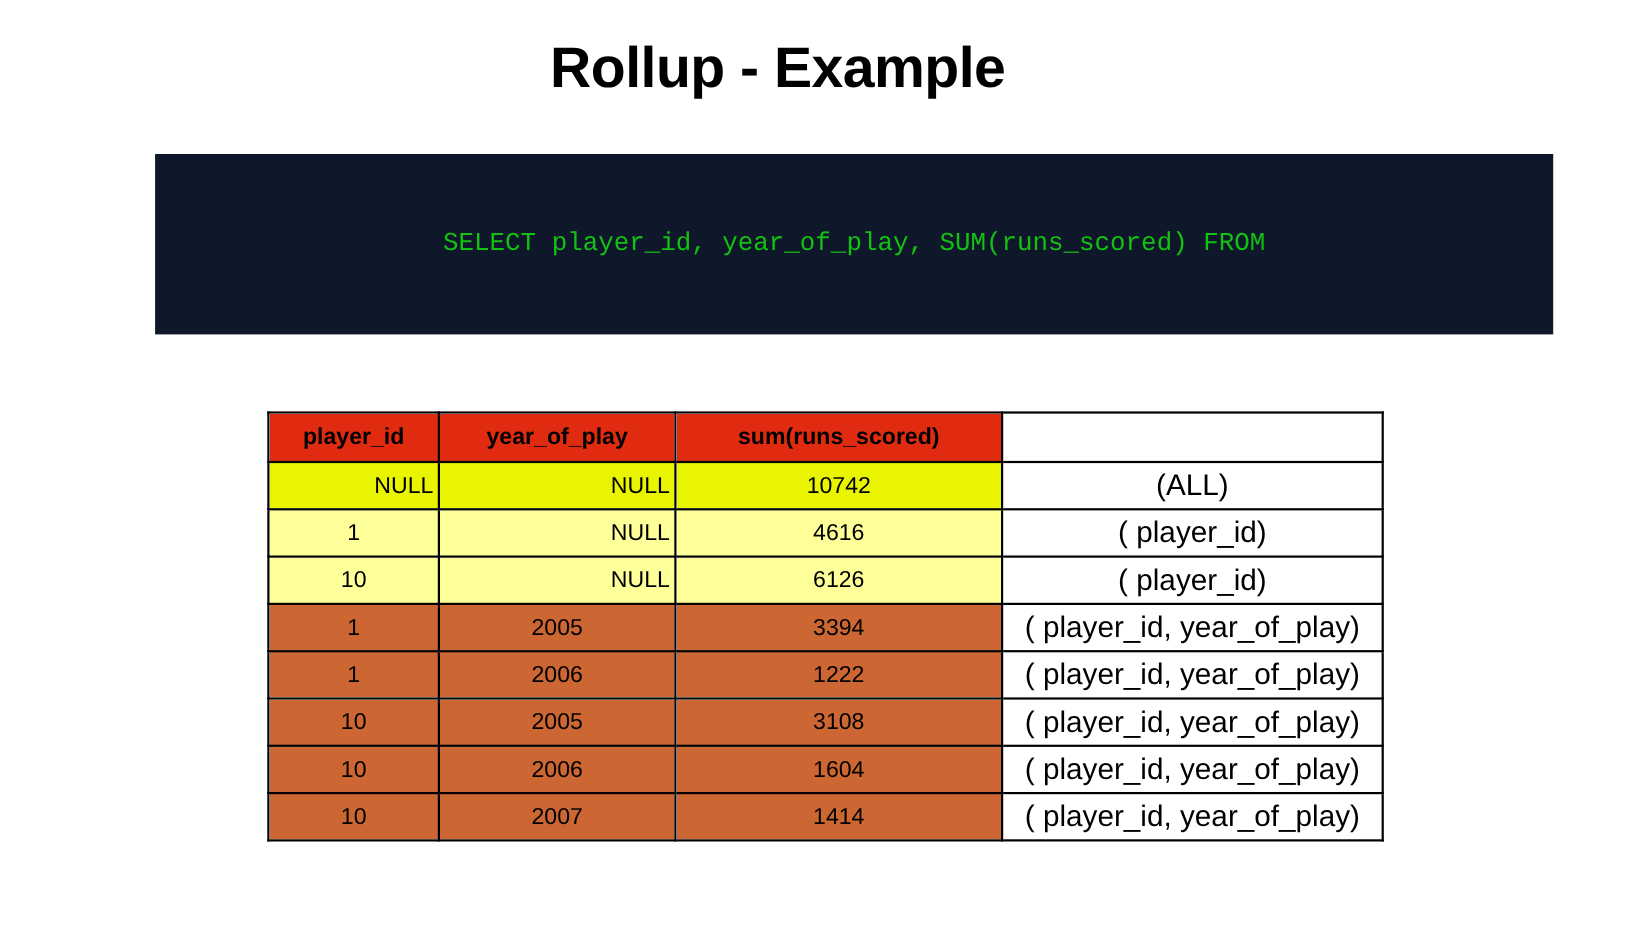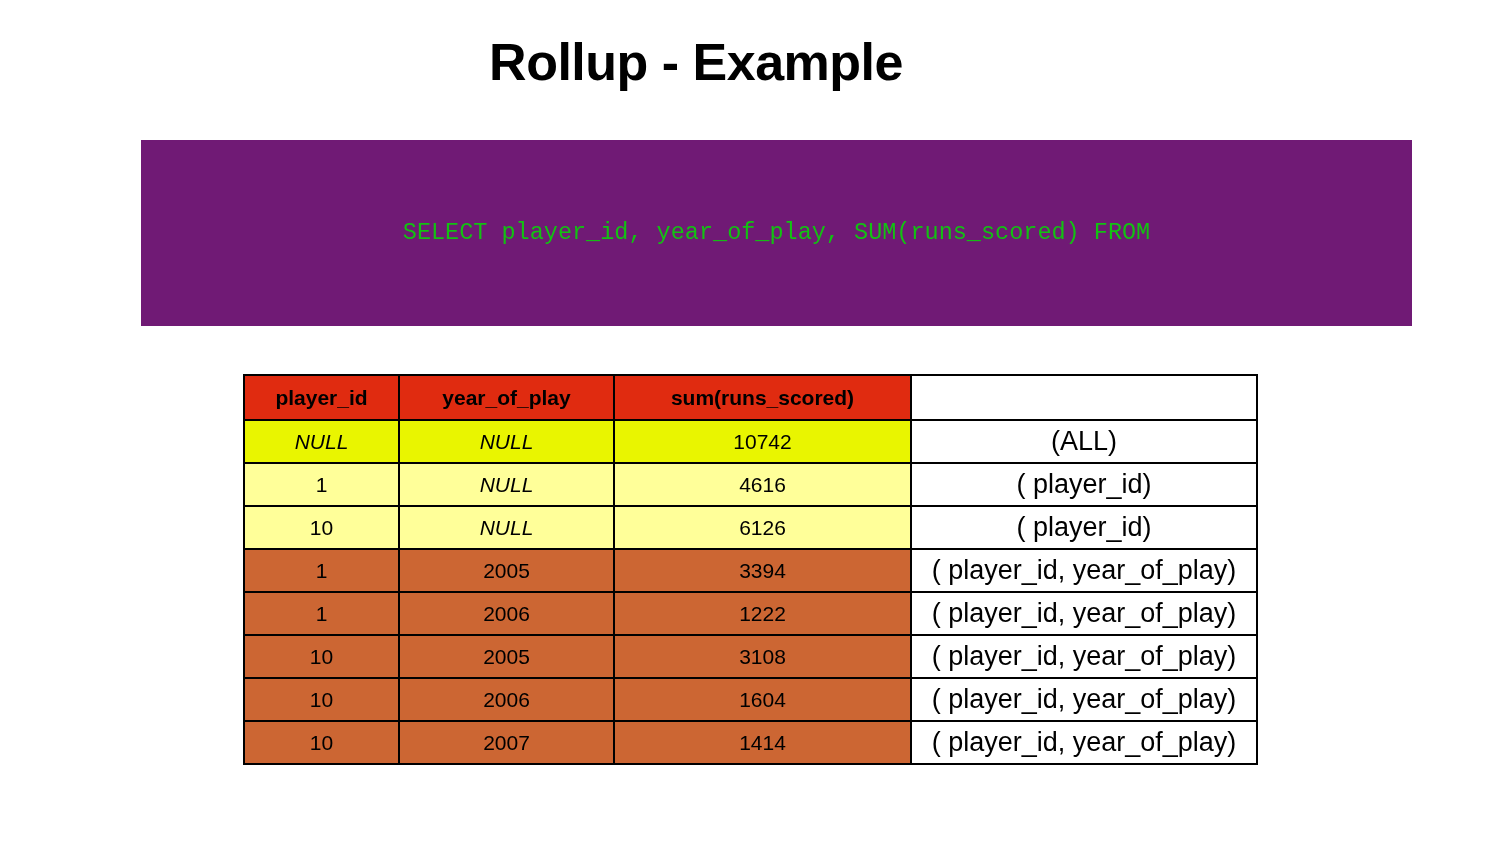--- a/index.html
+++ b/index.html
@@ -11,39 +11,39 @@
     width: 1500px;
     height: 844px;
     position: relative;
     font-family: "Liberation Sans", sans-serif;
     overflow: hidden;
   }
 
   
   #slide-title {
     position: absolute;
-    left: 0;
+    left: 11px;
     top: 34px;
     width: 1392px;
     text-align: center;
     font-size: 52px;
     font-weight: bold;
     letter-spacing: -0.5px;
     color: #000000;
     line-height: 1.1;
   }
 
   
   #sql-block {
     position: absolute;
     left: 141px;
     top: 140px;
     width: 1271px;
-    height: 186px;
-    background: #701a75;
+    height: 164px;
+    background: #0f172a;
     box-sizing: border-box;
     display: flex;
     flex-direction: column;
     align-items: center;
     justify-content: center;
   }
   .sql-line {
     font-family: "Liberation Mono", "DejaVu Sans Mono", monospace;
     font-size: 23.5px;
     color: #13c113;
@@ -86,21 +86,21 @@
     text-align: center;
     font-size: 21px;
     height: 43px;
   }
   #result-table thead th.col-group {
     background: #ffffff;
   }
 
   
   td.num   { text-align: center; }
-  td.txt   { text-align: center; font-style: italic; }
+  td.txt   { text-align: right; }
   td.grp   {
     text-align: center;
     background: #ffffff;
     font-weight: bold;
     font-size: 27px;
     padding-left: 7px;
   }
 
   
   tr.tint-bright td.num,

